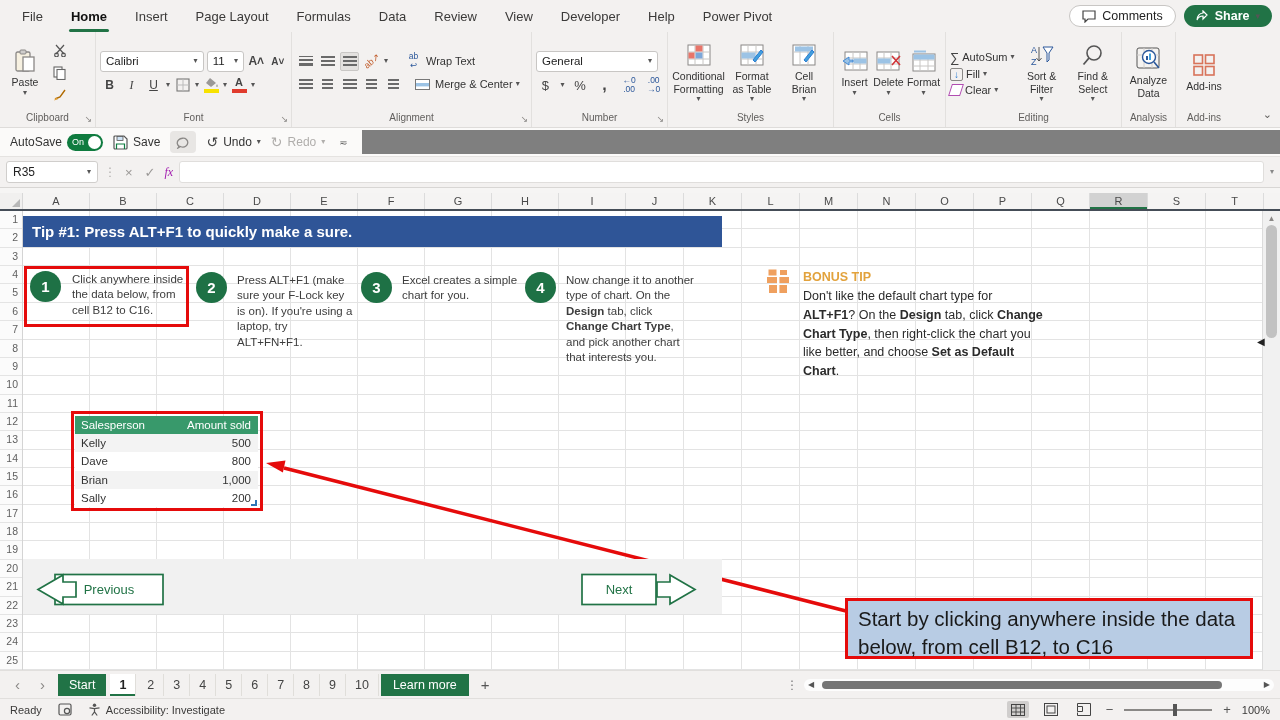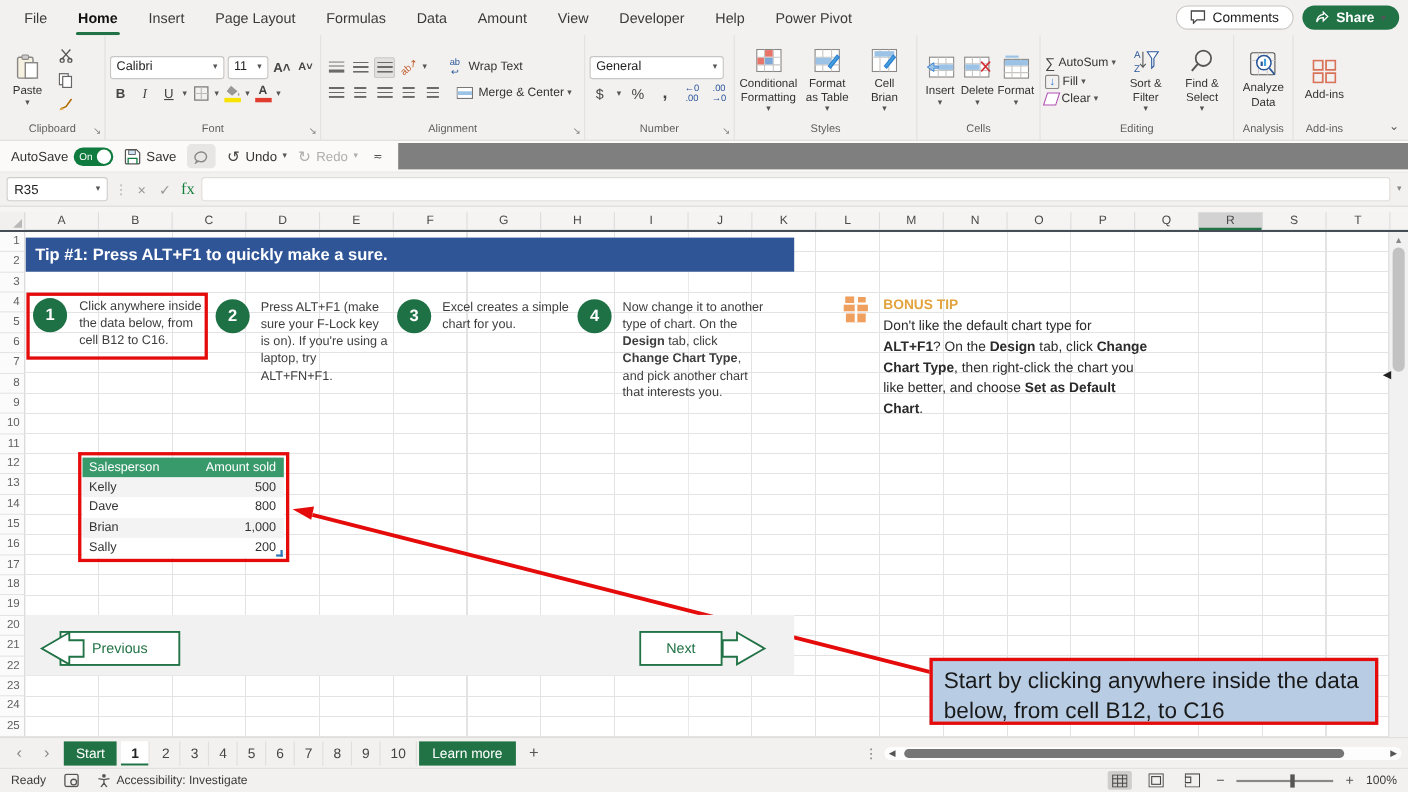--- a/index.html
+++ b/index.html
@@ -7,21 +7,21 @@
   body{font-family:"Liberation Sans",sans-serif;background:#fff;color:#333;-webkit-font-smoothing:antialiased}
   #app{position:relative;width:1280px;height:720px;background:#f3f1f0}
   .abs{position:absolute}
 
   
   .titlebar{height:32px;background:#f3f1f0;display:flex;align-items:center;padding:0 8px}
   .menu{font-size:13px;color:#3b3a39;padding:6px 2px;margin:0 12px;white-space:nowrap;cursor:default}
   .menu.active{color:#111;font-weight:700;position:relative}
   .menu.active::after{content:"";position:absolute;left:0;right:0;bottom:-2px;height:3px;background:#217346;border-radius:2px}
   .tb-right{margin-left:auto;display:flex;align-items:center;gap:8px}
-  .btn-comments{display:flex;gap:6px;background:#fff;border:1px solid #c8c6c4;border-radius:14px;padding:3px 12px;font-size:12.5px;color:#222}
+  .btn-comments{display:flex;align-items:center;gap:6px;background:#fff;border:1px solid #c8c6c4;border-radius:14px;padding:3px 12px;font-size:12.5px;color:#222}
   .btn-share{display:flex;align-items:center;gap:6px;background:#217346;border-radius:14px;padding:4px 12px;font-size:12.5px;color:#fff;font-weight:700}
   .btn-share .dd{font-weight:400;font-size:9px}
 
   
   .ribbon{height:96px;background:#f3f1f0;display:flex;border-bottom:1px solid #dedcda;position:relative}
   .rgroup{position:relative;border-right:1px solid #e2e0de;display:flex;flex-direction:column;padding:3px 4px 0 4px}
   .rcontent{flex:1;display:flex;align-items:center}
   .rlabel{height:17px;font-size:10px;color:#605e5c;text-align:center;line-height:15px}
   .launcher{position:absolute;right:3px;bottom:3px;font-size:9px;color:#8a8886;line-height:1}
   .bigbtn{display:flex;flex-direction:column;align-items:center;justify-content:flex-start;font-size:10.5px;color:#333;text-align:center;line-height:1.15;padding:2px 4px;border-radius:3px;min-width:50px}
@@ -45,21 +45,21 @@
   .toggle .lab{color:#fff;font-size:9px;margin-left:5px}
   .toggle .knob{position:absolute;right:2px;width:13px;height:13px;border-radius:50%;background:#fff}
   .qgray{flex:1;align-self:stretch;margin:2px 0;background:#7f7f7f}
   .qicbtn{background:#e8e6e4;border-radius:4px;width:26px;height:22px;display:flex;align-items:center;justify-content:center}
   .muted{color:#b0aeac}
 
   
   .fbar{height:31px;background:#f3f1f0;display:flex;align-items:center;padding:0 6px;gap:6px;border-bottom:1px solid #d8d6d4}
   .namebox{width:92px;height:22px;background:#fff;border:1px solid #d0cecc;border-radius:3px;display:flex;align-items:center;justify-content:space-between;padding:0 6px;font-size:12px;color:#222}
   .fic{color:#9a9896;font-size:13px;padding:0 3px}
-  .fx{font-family:"Liberation Serif",serif;font-size:15px;color:#15803d}
+  .fx{font-family:"Liberation Serif",serif;font-style:italic;font-size:12px;color:#a21caf}
   .finput{flex:1;height:22px;background:#fff;border:1px solid #e0dedc;border-radius:3px}
   .strip{height:5px;background:#f6f5f4}
 
   
   .colhdr{height:18px;display:flex;background:#f5f4f3;border-bottom:2px solid #454d57}
   .cornercell{width:23px;position:relative;background:#f1f0ef;border-right:1px solid #d8d8d8}
   .cornercell::after{content:"";position:absolute;right:2px;bottom:2px;border-left:8px solid transparent;border-bottom:8px solid #b8b8b8}
   .ch{font-size:11px;color:#4a4a4a;text-align:center;line-height:16px;border-right:1px solid #dcdcdc}
   .cw{width:67px}.cn{width:58px}
   .ch.active{background:#d2d2d2;box-shadow:inset 0 -2px 0 #217346}
@@ -123,21 +123,21 @@
 
 <div id="app">
 
   <div class="titlebar">
     <span class="menu">File</span>
     <span class="menu active">Home</span>
     <span class="menu">Insert</span>
     <span class="menu">Page Layout</span>
     <span class="menu">Formulas</span>
     <span class="menu">Data</span>
-    <span class="menu">Amount</span>
+    <span class="menu">Review</span>
     <span class="menu">View</span>
     <span class="menu">Developer</span>
     <span class="menu">Help</span>
     <span class="menu">Power Pivot</span>
     <div class="tb-right">
       <div class="btn-comments">
         <svg width="14" height="13" viewBox="0 0 14 13">
             <path d="M1 1h12v8H6l-3 3v-3H1z" fill="none" stroke="#444" stroke-width="1.2"></path>
           </svg>
         <span>Comments</span>

